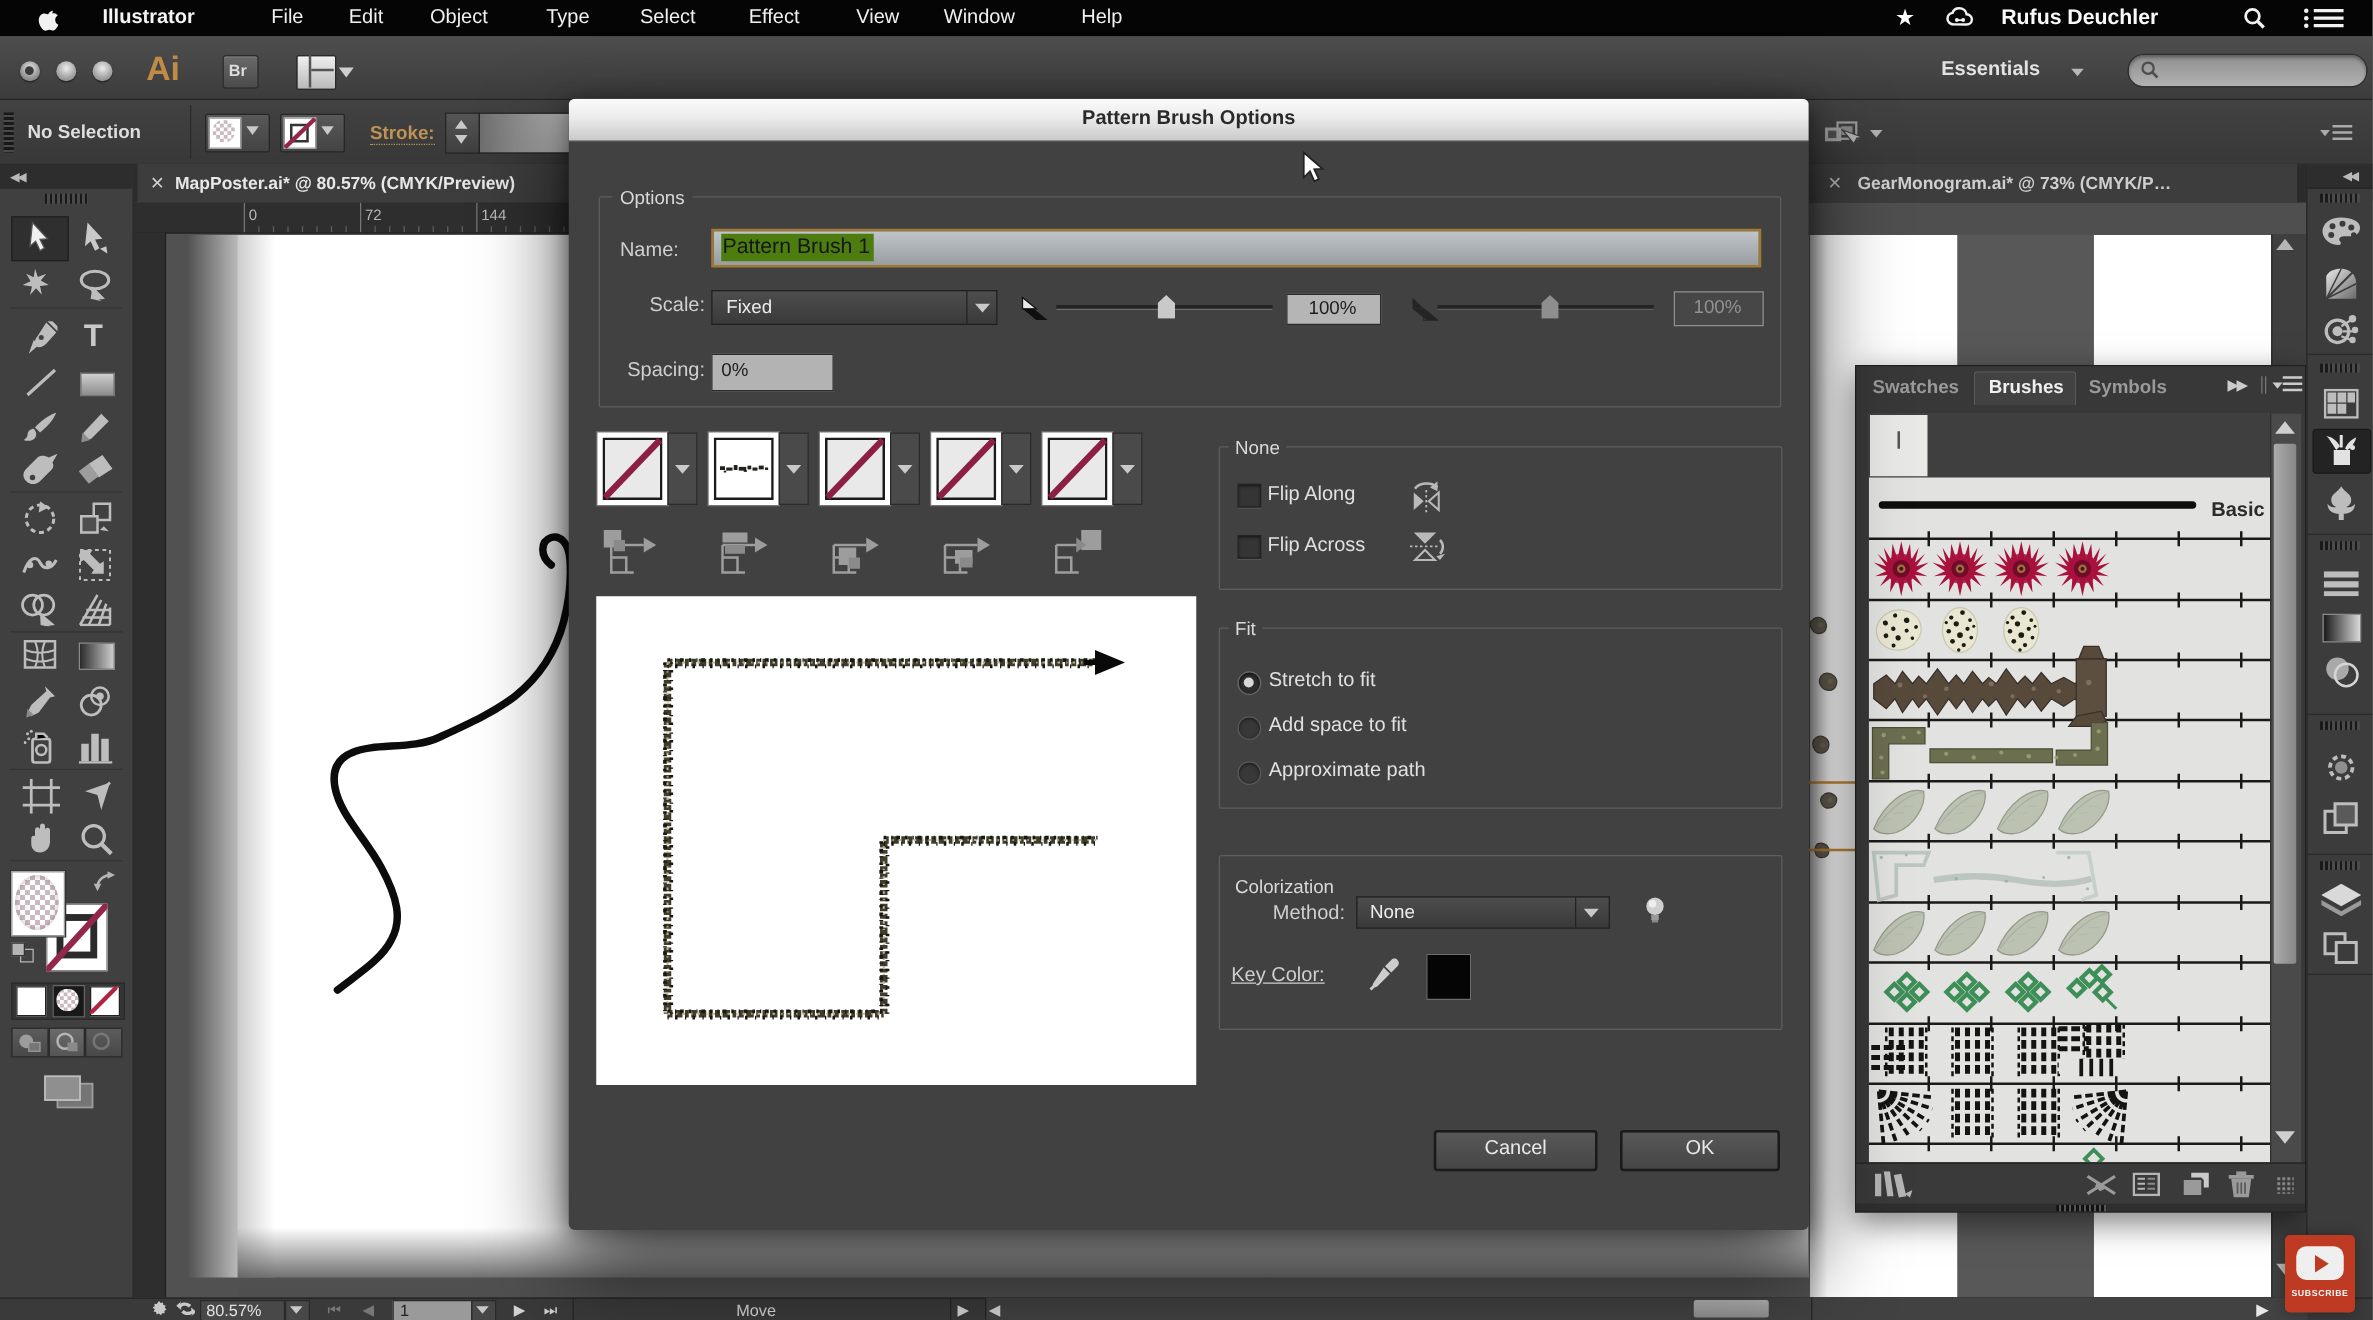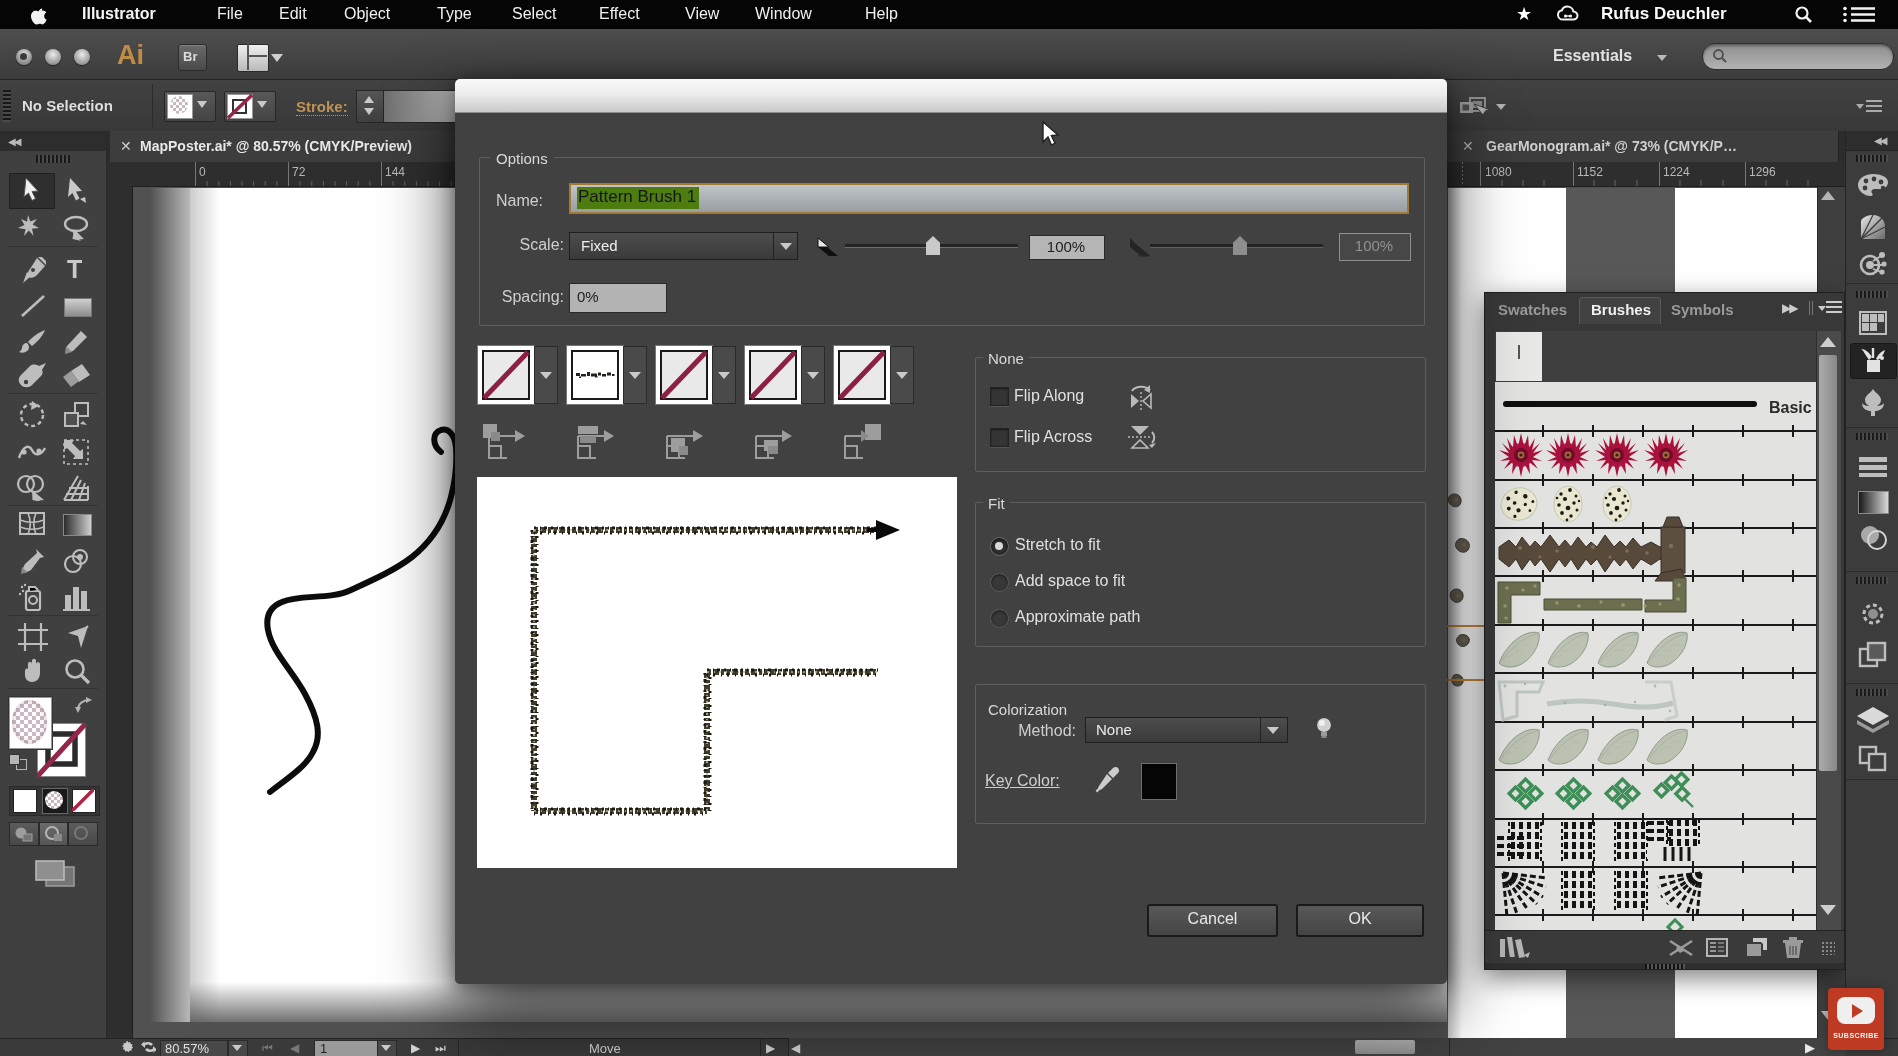--- a/index.html
+++ b/index.html
@@ -125,37 +125,20 @@
           </g>
     </g>
     <g fill="#b9b9b9" font-family="Liberation Sans" font-size="12">
       <text x="93" y="14">0</text>
           <text x="186" y="14">72</text>
           <text x="279" y="14">144</text>
     </g>
   </svg>
 </div>
 
-<div class="abs" style="left:1447px;top:162px;width:398px;height:24px;background:#2e2e2e;border-bottom:1px solid #1e1e1e;overflow:hidden;">
-  <svg width="398" height="24" viewBox="0 0 398 24">
-    <g stroke="#777" stroke-width="1">
-      <path d="M33.5 0v24M126.5 0v24M212.5 0v24M298.5 0v24"></path>
-      <g opacity=".75">
-            <path d="M55 18v6M76 18v6M97 18v6M147 18v6M168 18v6M190 18v6M233 18v6M254 18v6M276 18v6M319 18v6M340 18v6M361 18v6"></path>
-          </g>
-      <path stroke-dasharray="2 2" d="M15.5 0v24"></path>
-    </g>
-    <g fill="#b9b9b9" font-family="Liberation Sans" font-size="12">
-      <text x="38" y="14">1080</text>
-          <text x="130" y="14">1152</text>
-          <text x="216" y="14">1224</text>
-          <text x="302" y="14">1296</text>
-    </g>
-  </svg>
-</div>
 
 <div class="abs" style="left:106px;top:186px;width:26px;height:852px;background:#2e2e2e;border-right:1px solid #1e1e1e;overflow:hidden;">
   <svg width="26" height="852" viewBox="0 0 852 26" style="transform-origin:0 0;transform:rotate(90deg) translate(0,-26px);">
   </svg>
   
 </div>
 
 <div class="abs" style="left:0;top:133px;width:106px;height:905px;background:#404040;border-right:1px solid #282828;">
   <div class="abs" style="left:0;top:0;width:106px;height:18px;background:#2d2d2d;"></div>
   <div class="tx" style="left:8px;top:3px;font-size:10px;color:#b9b9b9;letter-spacing:-2px;">◀◀</div>
@@ -769,20 +752,21 @@
 <div class="abs" style="left:760px;top:1038px;width:1px;height:18px;background:#262626;"></div>
 <div class="tx" style="left:766px;top:1041px;font-size:12px;color:#d5d5d5;">▶</div>
 <div class="abs" style="left:788px;top:1038px;width:660px;height:18px;background:#424242;border-left:1px solid #262626;"></div>
 <div class="tx" style="left:791px;top:1041px;font-size:12px;color:#d5d5d5;">◀</div>
 <div class="abs" style="left:1355px;top:1040px;width:60px;height:14px;background:linear-gradient(180deg,#b5b5b5,#8e8e8e);border-radius:2px;"></div>
 <div class="abs" style="left:1449px;top:1038px;width:396px;height:18px;background:#424242;border-left:1px solid #262626;"></div>
 <div class="tx" style="left:1805px;top:1040px;font-size:13px;color:#e8e8e8;">▶</div>
 
 <div class="abs" style="left:455px;top:79px;width:992px;height:905px;border-radius:5px;overflow:hidden;background:#414141;box-shadow:0 30px 70px rgba(0,0,0,.7),0 4px 18px rgba(0,0,0,.45);">
   <div class="abs" style="left:0;top:0;width:992px;height:33px;background:linear-gradient(180deg,#fafafa,#ececec 45%,#cacaca);border-bottom:1px solid #8a8a8a;"></div>
+  <div class="tx" style="left:0;top:7px;width:992px;text-align:center;font-size:16px;font-weight:bold;color:#2a2a2a;">Pattern Brush Options</div>
 
   <div class="abs" style="left:24px;top:78px;width:944px;height:167px;border:1px solid #5e5e5e;border-radius:2px;"></div>
   <div class="tx" style="left:35px;top:71px;font-size:15px;color:#d9d9d9;background:#414141;padding:0 6px;">Options</div>
   <div class="tx" style="left:20px;top:113px;width:89px;text-align:center;font-size:16px;color:#cfcfcf;">Name:</div>
   <div class="abs" style="left:114px;top:104px;width:840px;height:31px;background:linear-gradient(180deg,#bfc5ca,#999da1);border:2px solid #a07a35;box-sizing:border-box;"></div>
   <div class="tx" style="left:122px;top:108px;font-size:17px;color:#16161c;background:#4d7c0f;padding:0 3px 2px 1px;">Pattern Brush 1</div>
   <div class="tx" style="left:20px;top:157px;width:89px;text-align:right;font-size:16px;color:#cfcfcf;">Scale:</div>
   <div class="abs" style="left:114px;top:153px;width:229px;height:28px;background:linear-gradient(180deg,#4d4d4d,#3a3a3a);border:1px solid #1f1f1f;box-sizing:border-box;"></div>
   <div class="tx" style="left:126px;top:158px;font-size:15px;color:#ededed;">Fixed</div>
   <div class="abs" style="left:318px;top:154px;width:1px;height:26px;background:#222;"></div>

